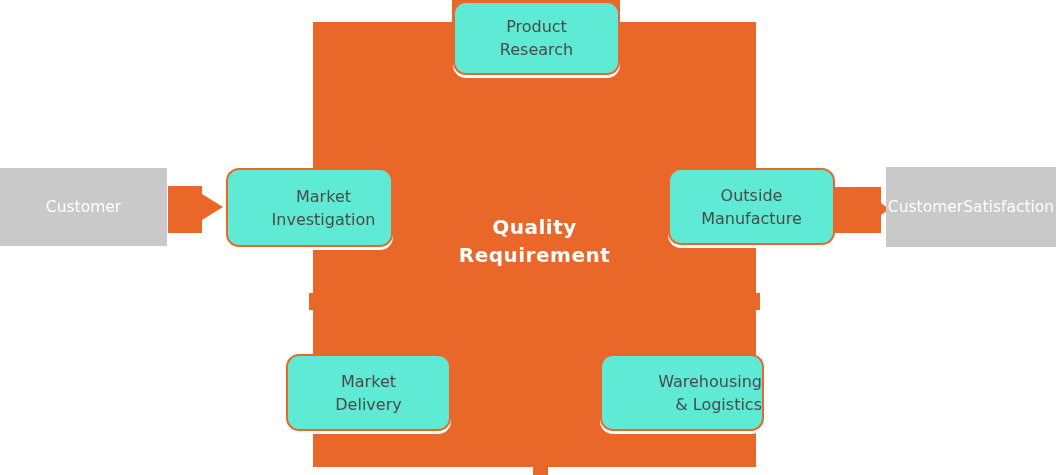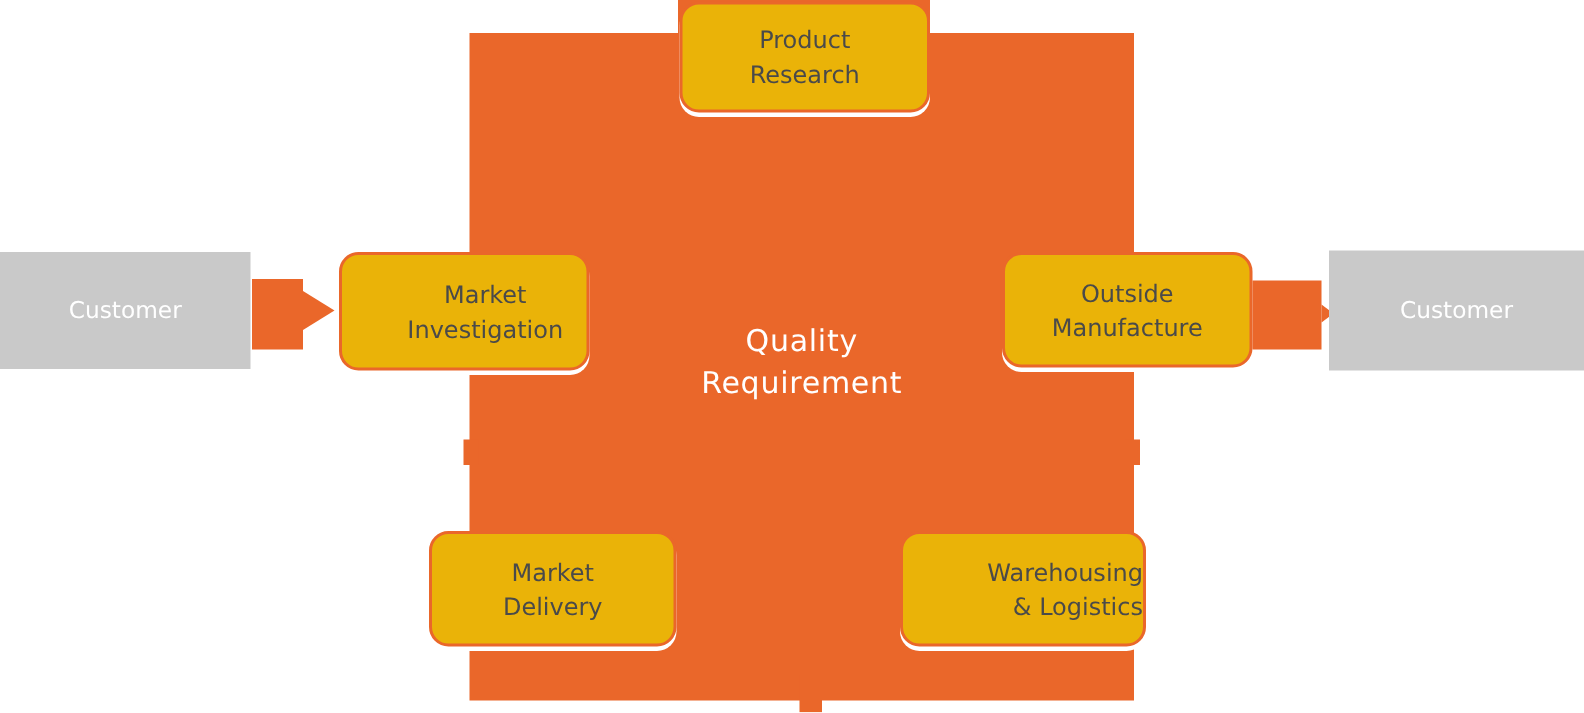--- a/index.html
+++ b/index.html
@@ -25,26 +25,26 @@
   .tab{background:var(--orange,#EA672A);}
   .tab-top{left:452px;top:0;width:168px;height:30px;}
   .tab-left{left:309px;top:293px;width:10px;height:17px;}
   .tab-right{left:750px;top:293px;width:10px;height:17px;}
   .tab-bottom{left:533px;top:450px;width:15px;height:25px;}
   
   .center-label{
     left:313px;top:213px;width:443px;
     text-align:center;
     color:var(--light,#fff);
-    font-size:20px;line-height:28px;letter-spacing:.5px;
+    font-size:20px;line-height:28px;letter-spacing:.5px;font-weight:bold;
   }
   
   .node{
     box-sizing:border-box;
-    background:#eab308;
+    background:#5eead4;
     border:2.5px solid var(--orange,#EA672A);
     border-radius:13px;
     box-shadow:0 3px 0 0 #fff;
     display:flex;flex-direction:column;
     align-items:center;justify-content:center;
     text-align:center;
     color:var(--ink,#4A4A4A);
     font-size:16px;line-height:23px;
   }
   .node-product{left:453px;top:1px;width:167px;height:74px;}
@@ -100,20 +100,21 @@
   <div class="abs arrow-rect arrow-rect-left"></div>
   <div class="abs tri tri-left"></div>
   <div class="abs arrow-rect arrow-rect-right"></div>
   <div class="abs tri tri-right"></div>
 
   <div class="abs endpoint endpoint-left">
     <div>Customer</div>
   </div>
   <div class="abs endpoint endpoint-right">
     <div>Customer</div>
+    <div>Satisfaction</div>
   </div>
 
   <div class="abs node node-product">
     <div>Product</div>
     <div>Research</div>
   </div>
   <div class="abs node node-market">
     <div>Market</div>
     <div>Investigation</div>
   </div>

